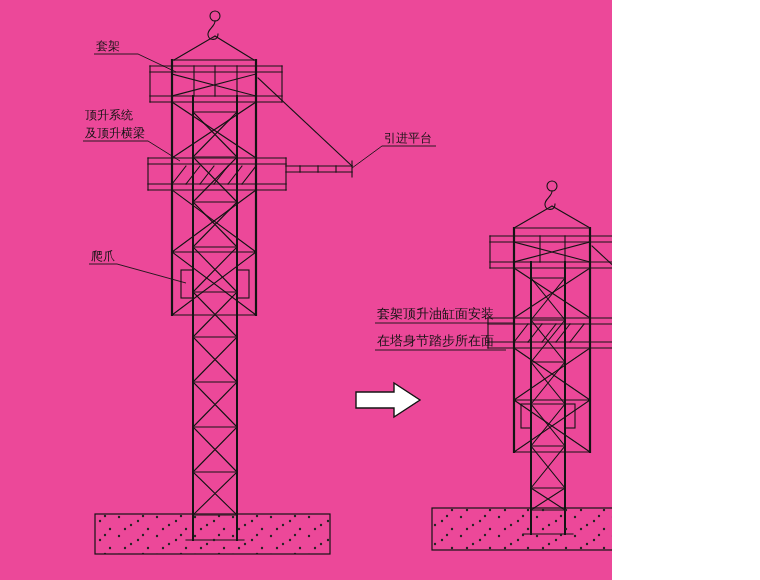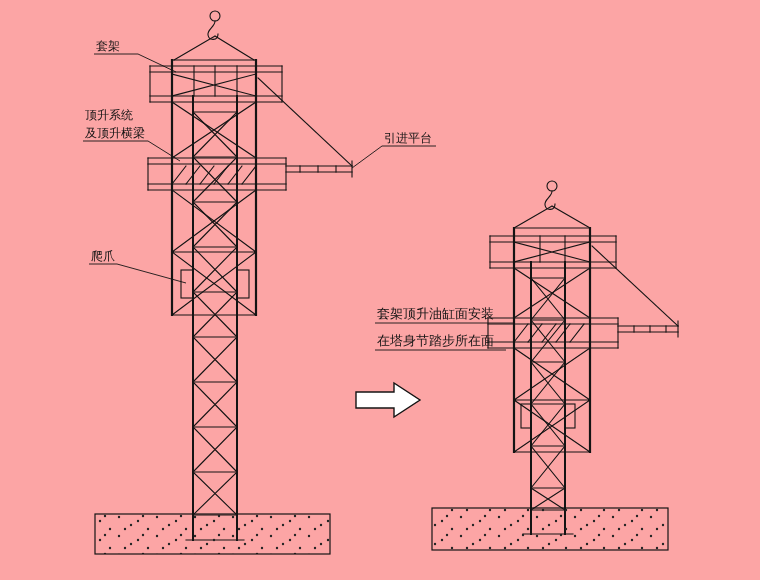--- a/index.html
+++ b/index.html
@@ -1,17 +1,17 @@
 <!DOCTYPE html>
 <html><head>
 <meta charset="utf-8">
 <style>
   html, body { margin: 0; padding: 0; background: #ffffff; }
   #canvas {
-    width: 760px; height: 580px; background: #fca5a5;
+    width: 612px; height: 580px; background: #ec4899;
     position: relative; overflow: hidden;
     font-family: "Liberation Sans", "DejaVu Sans", sans-serif;
   }
   svg text {
     font-family: "Liberation Sans", "DejaVu Sans", sans-serif;
     fill: #141414;
   }
   .lbl   { font-size: 12px; }
   .lbl-lg{ font-size: 13px; }
 </style>

